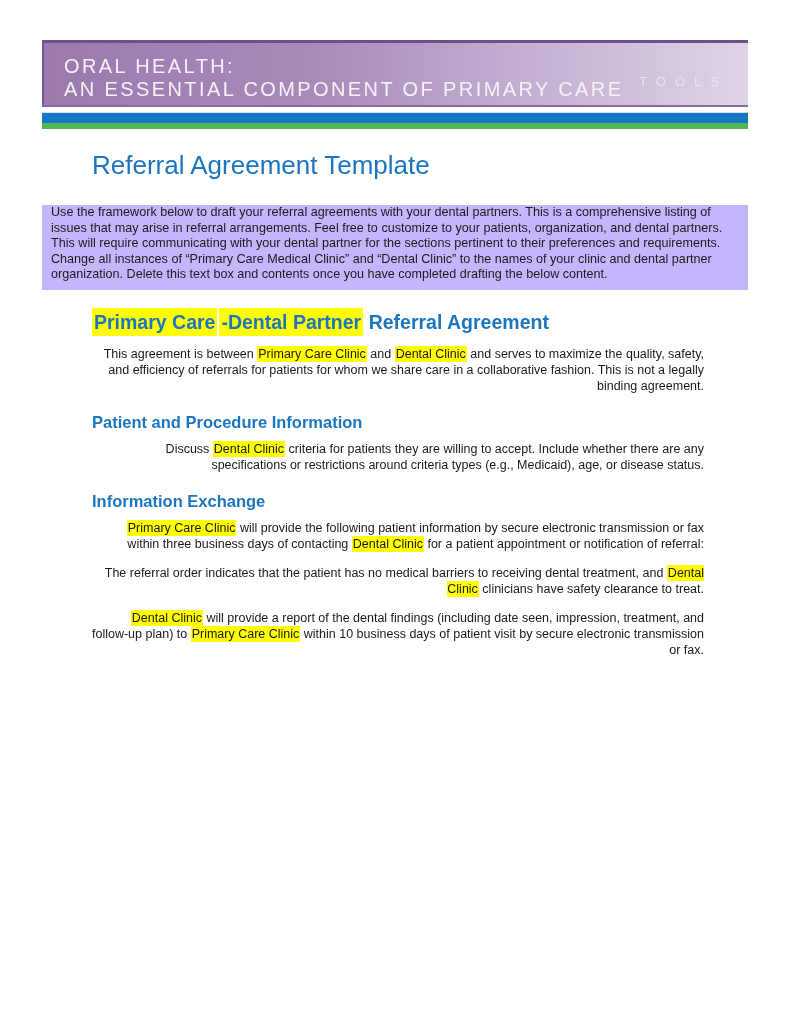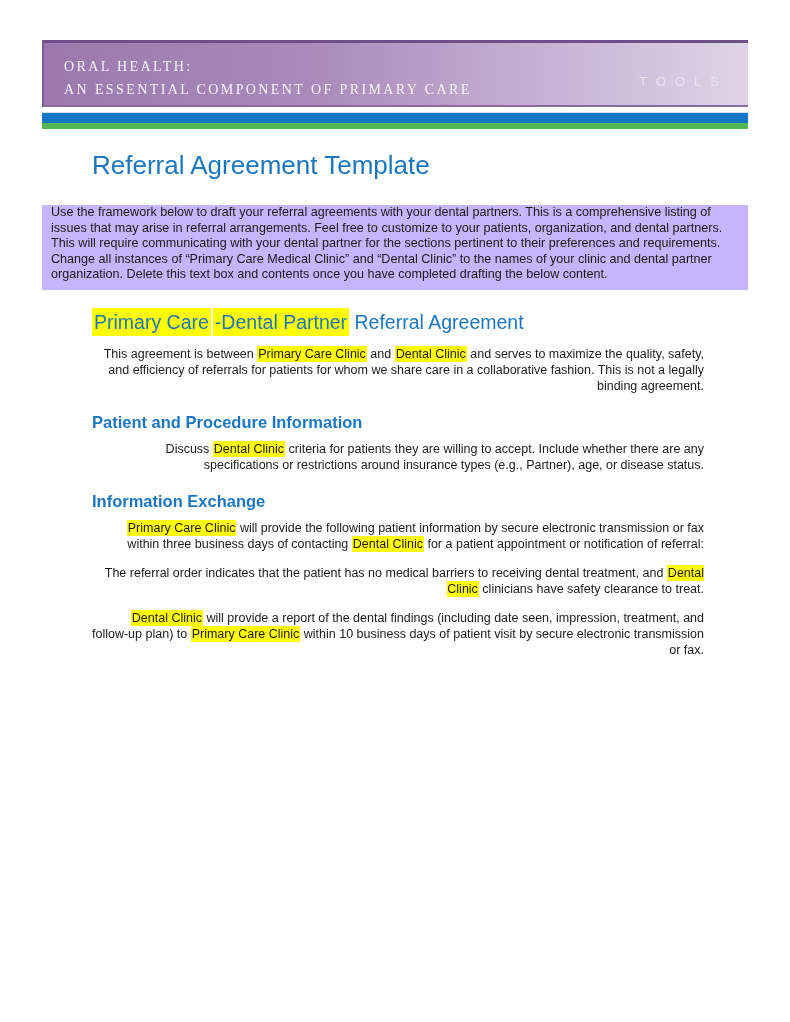--- a/index.html
+++ b/index.html
@@ -26,26 +26,25 @@
     border-left: 2px solid #7a5a94;
     border-bottom: 2px solid #8a6ba0;
     background: linear-gradient(90deg, #9b79ae 0%, #a98aba 38%, #c7b3d4 72%, #ded4e6 100%);
     display: flex;
     align-items: center;
     justify-content: space-between;
     padding: 0 20px 0 20px;
   }
   .banner-title {
     color: #f6f2f8;
-    font-size: 14px;
+    font-size: 20px;
     line-height: 23px;
     letter-spacing: 2.4px;
     font-weight: 400;
     margin-top: 8px;
-    font-family: Liberation Serif, serif;
   }
   .banner-corner {
     color: #e7e2ec;
     font-size: 13px;
     letter-spacing: 9px;
     font-weight: 400;
     margin-top: 14px;
     white-space: nowrap;
   }
   
@@ -86,21 +85,21 @@
     width: 612px;
     color: #1a1a1a;
     font-size: 12.5px;
     line-height: 16px;
   }
   .main-heading {
     margin: 0 0 12px 0;
     color: #1b76bf;
     font-size: 19.5px;
     line-height: 24px;
-    font-weight: 400;
+    font-weight: 700;
   }
   .section-heading {
     margin: 18px 0 8px 0;
     color: #1b76bf;
     font-size: 16.5px;
     line-height: 21px;
     font-weight: 700;
   }
   .body-para { margin: 0 0 13px 0; text-align: right; }
   .bullet-list {
@@ -134,20 +133,20 @@
   <h1 class="doc-title">Referral Agreement Template</h1>
 
   <div class="instruction-box">
     <p>Use the framework below to draft your referral agreements with your dental partners. This is a comprehensive listing of issues that may arise in referral arrangements. Feel free to customize to your patients, organization, and dental partners. This will require communicating with your dental partner for the sections pertinent to their preferences and requirements. Change all instances of “Primary Care Medical Clinic” and “Dental Clinic” to the names of your clinic and dental partner organization. Delete this text box and contents once you have completed drafting the below content.</p>
   </div>
 
   <main class="content" id="doc-content">
       <h2 class="main-heading"><span class="hl">Primary Care</span><span class="hl">-Dental Partner</span><span> Referral Agreement</span></h2>
       <p class="body-para"><span>This agreement is between </span><span class="hl">Primary Care Clinic</span><span> and </span><span class="hl">Dental Clinic</span><span> and serves to maximize the quality, safety, and efficiency of referrals for patients for whom we share care in a collaborative fashion. This is not a legally binding agreement.</span></p>
       <h3 class="section-heading"><span>Patient and Procedure Information</span></h3>
-      <p class="body-para"><span>Discuss </span><span class="hl">Dental Clinic</span><span> criteria for patients they are willing to accept. Include whether there are any specifications or restrictions around insurance types (e.g., Partner), age, or disease status.</span></p>
+      <p class="body-para"><span>Discuss </span><span class="hl">Dental Clinic</span><span> criteria for patients they are willing to accept. Include whether there are any specifications or restrictions around criteria types (e.g., Medicaid), age, or disease status.</span></p>
       <h3 class="section-heading"><span>Information Exchange</span></h3>
       <p class="body-para"><span class="hl">Primary Care Clinic</span><span> will provide the following patient information by secure electronic transmission or fax within three business days of contacting </span><span class="hl">Dental Clinic</span><span> for a patient appointment or notification of referral:</span></p>
       <p class="body-para"><span>The referral order indicates that the patient has no medical barriers to receiving dental treatment, and </span><span class="hl">Dental Clinic</span><span> clinicians have safety clearance to treat.</span></p>
       <p class="body-para"><span class="hl">Dental Clinic</span><span> will provide a report of the dental findings (including date seen, impression, treatment, and follow-up plan) to </span><span class="hl">Primary Care Clinic</span><span> within 10 business days of patient visit by secure electronic transmission or fax.</span></p>
     </main>
 
 </div>
 
 </body></html>

